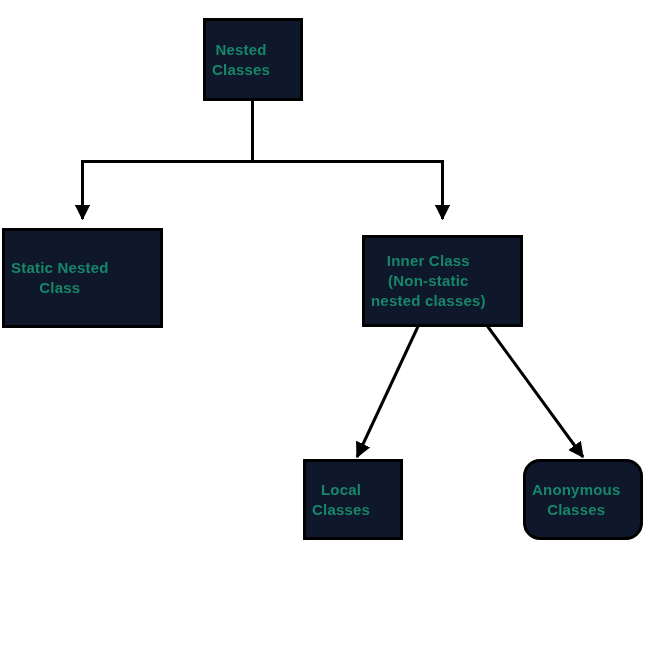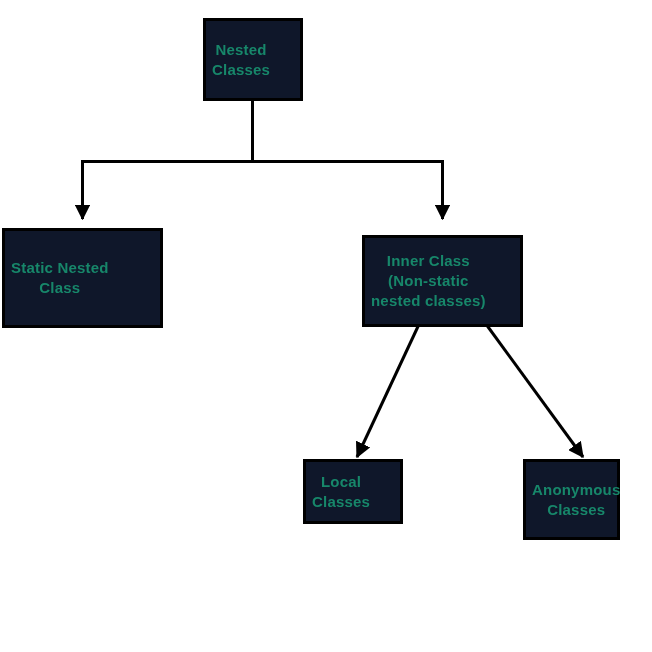--- a/index.html
+++ b/index.html
@@ -80,23 +80,23 @@
     <span class="node-label">Static Nested
 Class</span>
   </div>
 
   <div class="node" style="left:362px; top:235px; width:161px; height:92px;">
     <span class="node-label">Inner Class
 (Non-static
 nested classes)</span>
   </div>
 
-  <div class="node" style="left:303px; top:459px; width:100px; height:65px;">
+  <div class="node" style="left:303px; top:459px; width:100px; height:81px;">
     <span class="node-label">Local
 Classes</span>
   </div>
 
-  <div class="node" style="left:523px; top:459px; width:97px; height:81px;">
+  <div class="node" style="left:523px; top:459px; width:120px; height:81px;border-radius:17px;">
     <span class="node-label">Anonymous
 Classes</span>
   </div>
 
 </div>
 
 </body></html>

